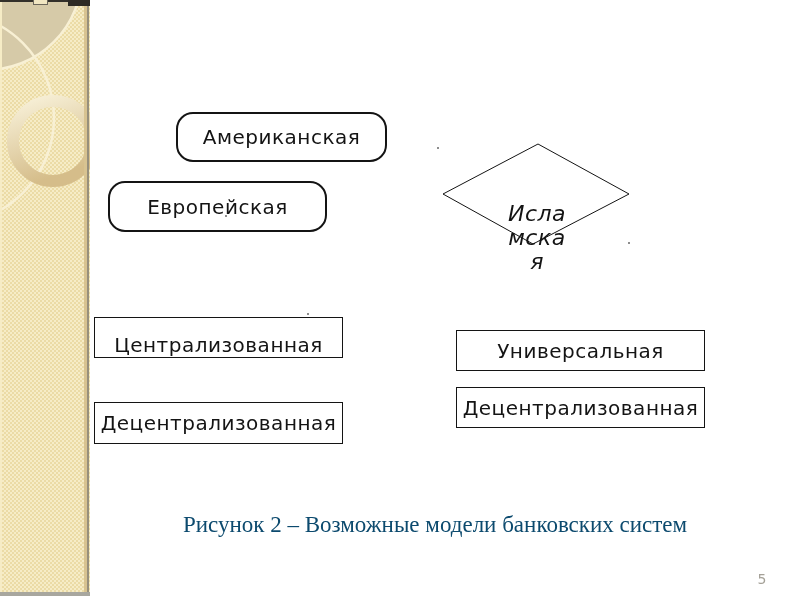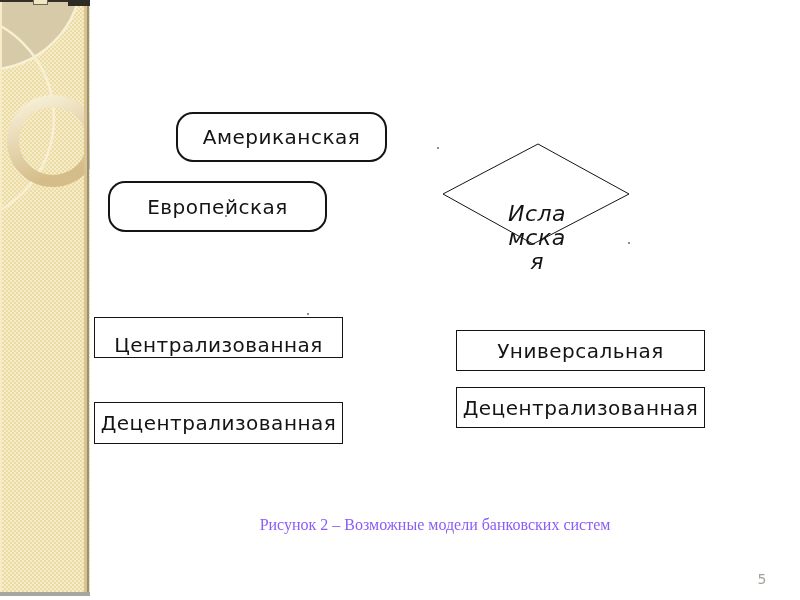--- a/index.html
+++ b/index.html
@@ -40,21 +40,21 @@
   .box-specialized{left:456px;top:387px;width:247px;height:39px;}
   .diamond-svg{position:absolute;left:438px;top:139px;}
   .diamond-label{
     position:absolute;left:495px;top:202px;width:84px;
     text-align:center;font-size:22px;line-height:24px;color:#141414;letter-spacing:.5px;font-style:italic;
   }
   
   .caption{
     position:absolute;left:90px;top:511px;width:690px;text-align:center;
     font-family:"Liberation Serif","DejaVu Serif",serif;
-    font-size:16px;line-height:28px;color:#8b5cf6;
+    font-size:23px;line-height:28px;color:#0c4a6e;
   }
   .page-number{
     position:absolute;left:752px;top:571px;width:20px;text-align:center;
     font-size:14px;color:#a5a198;
   }
   .speck{position:absolute;width:2px;height:2px;background:#8d8d8d;}
   .speck-1{left:225px;top:215px;}
   .speck-2{left:628px;top:242px;}
   .speck-3{left:307px;top:313px;}
   .speck-4{left:437px;top:147px;}

